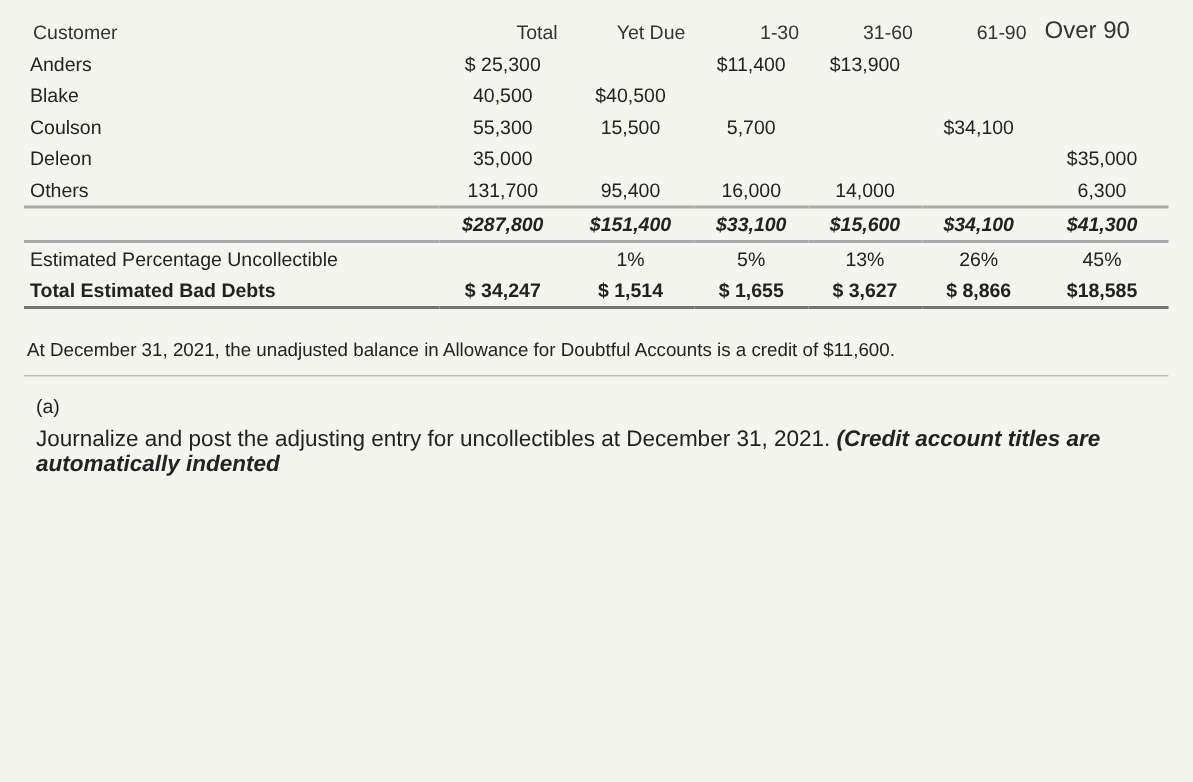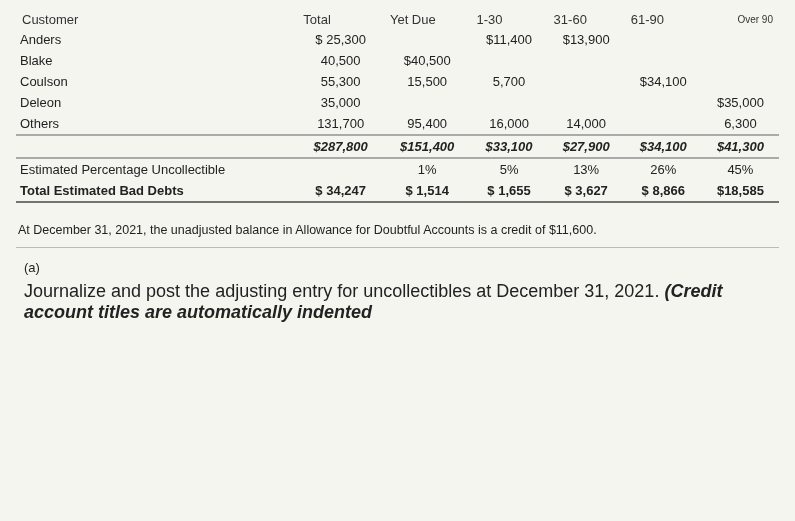--- a/index.html
+++ b/index.html
@@ -14,21 +14,21 @@
     }
     .main-container {
       padding: 10px 16px 8px 16px;
     }
     table {
       width: 100%;
       border-collapse: collapse;
       margin-bottom: 20px;
     }
     th {
-      text-align: left;
+      text-align: right;
       font-weight: normal;
       font-size: 13px;
       padding: 2px 6px;
       color: #333;
     }
     th.left { text-align: left; }
     td {
       padding: 3px 6px;
       font-size: 13px;
       color: #222;
@@ -59,31 +59,31 @@
       border: none;
       border-top: 1px solid #bbb;
       margin: 4px 0 8px 0;
     }
     .section-a {
       font-size: 13px;
       color: #222;
       padding: 4px 0 4px 8px;
     }
     .bottom-note {
-      font-size: 18px;
+      font-size: 15px;
       color: #222;
       padding: 2px 8px 0 8px;
     }
     .bottom-note span.italic-bold {
       font-style: italic;
       font-weight: bold;
     }
     .overdue-header {
-      text-align: right;
-      font-size: 10px;
+      text-align: left;
+      font-size: 16px;
       white-space: nowrap;
     }
   </style>
 </head>
 <body>
 
 <div class="main-container">
   <table>
     <thead>
       <tr>
@@ -146,21 +146,21 @@
         <td class="right">14,000</td>
         <td class="right"></td>
         <td class="right">6,300</td>
       </tr>
 
       <tr class="row-total row-bold">
         <td class="customer"></td>
         <td class="right">$287,800</td>
         <td class="right">$151,400</td>
         <td class="right">$33,100</td>
-        <td class="right">$27,900</td>
+        <td class="right">$15,600</td>
         <td class="right">$34,100</td>
         <td class="right">$41,300</td>
       </tr>
 
       <tr>
         <td class="customer">Estimated Percentage Uncollectible</td>
         <td class="right"></td>
         <td class="right">1%</td>
         <td class="right">5%</td>
         <td class="right">13%</td>

